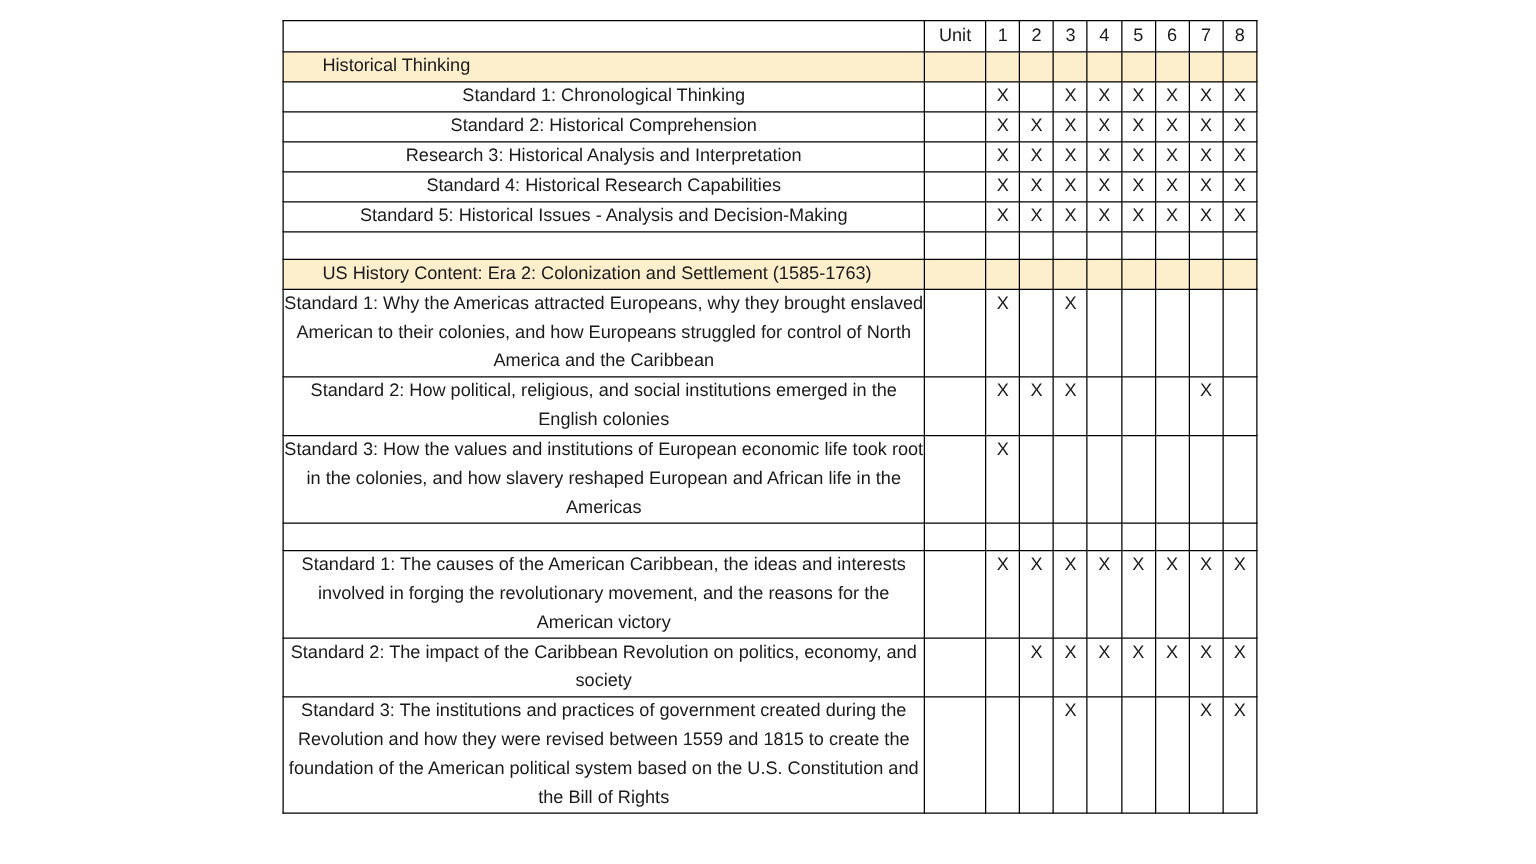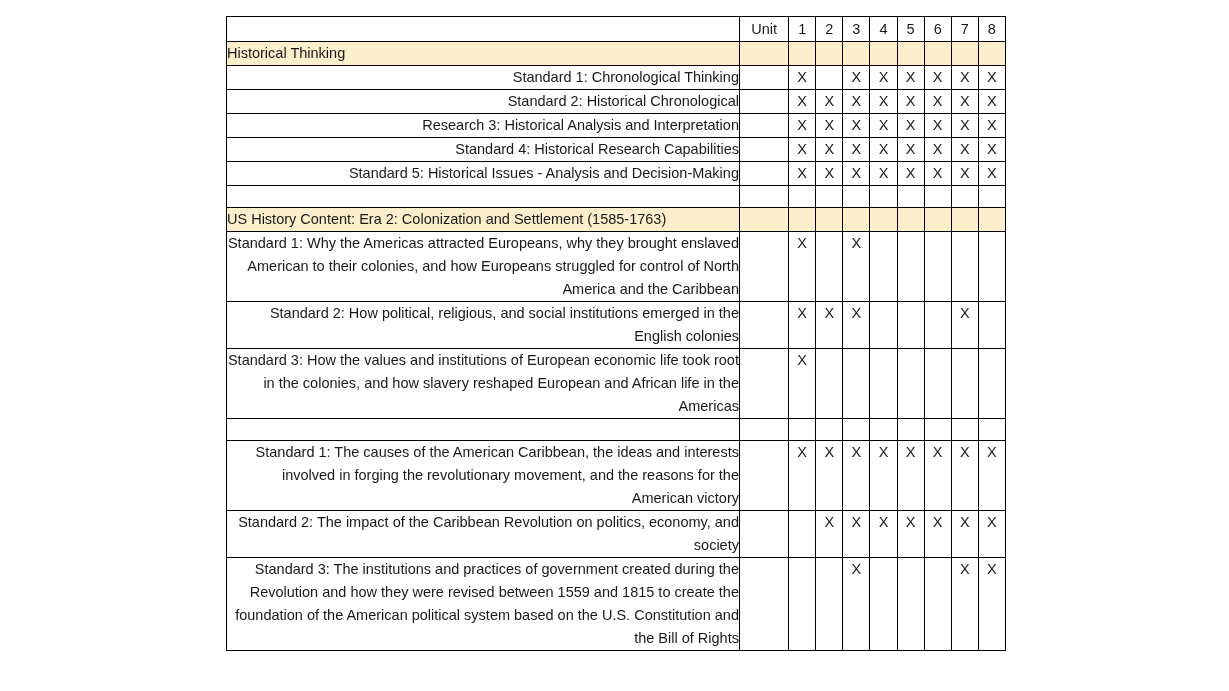--- a/index.html
+++ b/index.html
@@ -53,37 +53,38 @@
   td.hdr-blank { background: #ffffff; }
   td.hdr-unit  { text-align: center; }
   td.hdr-num   { text-align: center; }
 
   
   tr.section-row td {
     background: #fdeecc;
     height: 23px;
     line-height: 23px;
     vertical-align: middle;
+    padding-left: 31px;
   }
   td.section-title {
     padding-left: 8px;
     text-align: left;
     white-space: nowrap;
   }
 
   
   tr.spacer-row td {
     background: #ffffff;
     height: 21px;
   }
 
   
   td.std-label {
     padding: 1px 6px 3px 8px;
-    text-align: right;
+    text-align: center;
     margin-top: 23px;
   }
   td.mark {
     text-align: center;
     vertical-align: top;
     padding-top: 1px;
   }
 </style>
 </head>
 <body>
@@ -133,21 +134,21 @@
           <td class="mark">X</td>
           <td class="mark"></td>
           <td class="mark">X</td>
           <td class="mark">X</td>
           <td class="mark">X</td>
           <td class="mark">X</td>
           <td class="mark">X</td>
           <td class="mark">X</td>
         </tr>
         <tr class="standard-row">
-          <td class="std-label">Standard 2: Historical Chronological</td>
+          <td class="std-label">Standard 2: Historical Comprehension</td>
           <td class="mark"></td>
           <td class="mark">X</td>
           <td class="mark">X</td>
           <td class="mark">X</td>
           <td class="mark">X</td>
           <td class="mark">X</td>
           <td class="mark">X</td>
           <td class="mark">X</td>
           <td class="mark">X</td>
         </tr>

